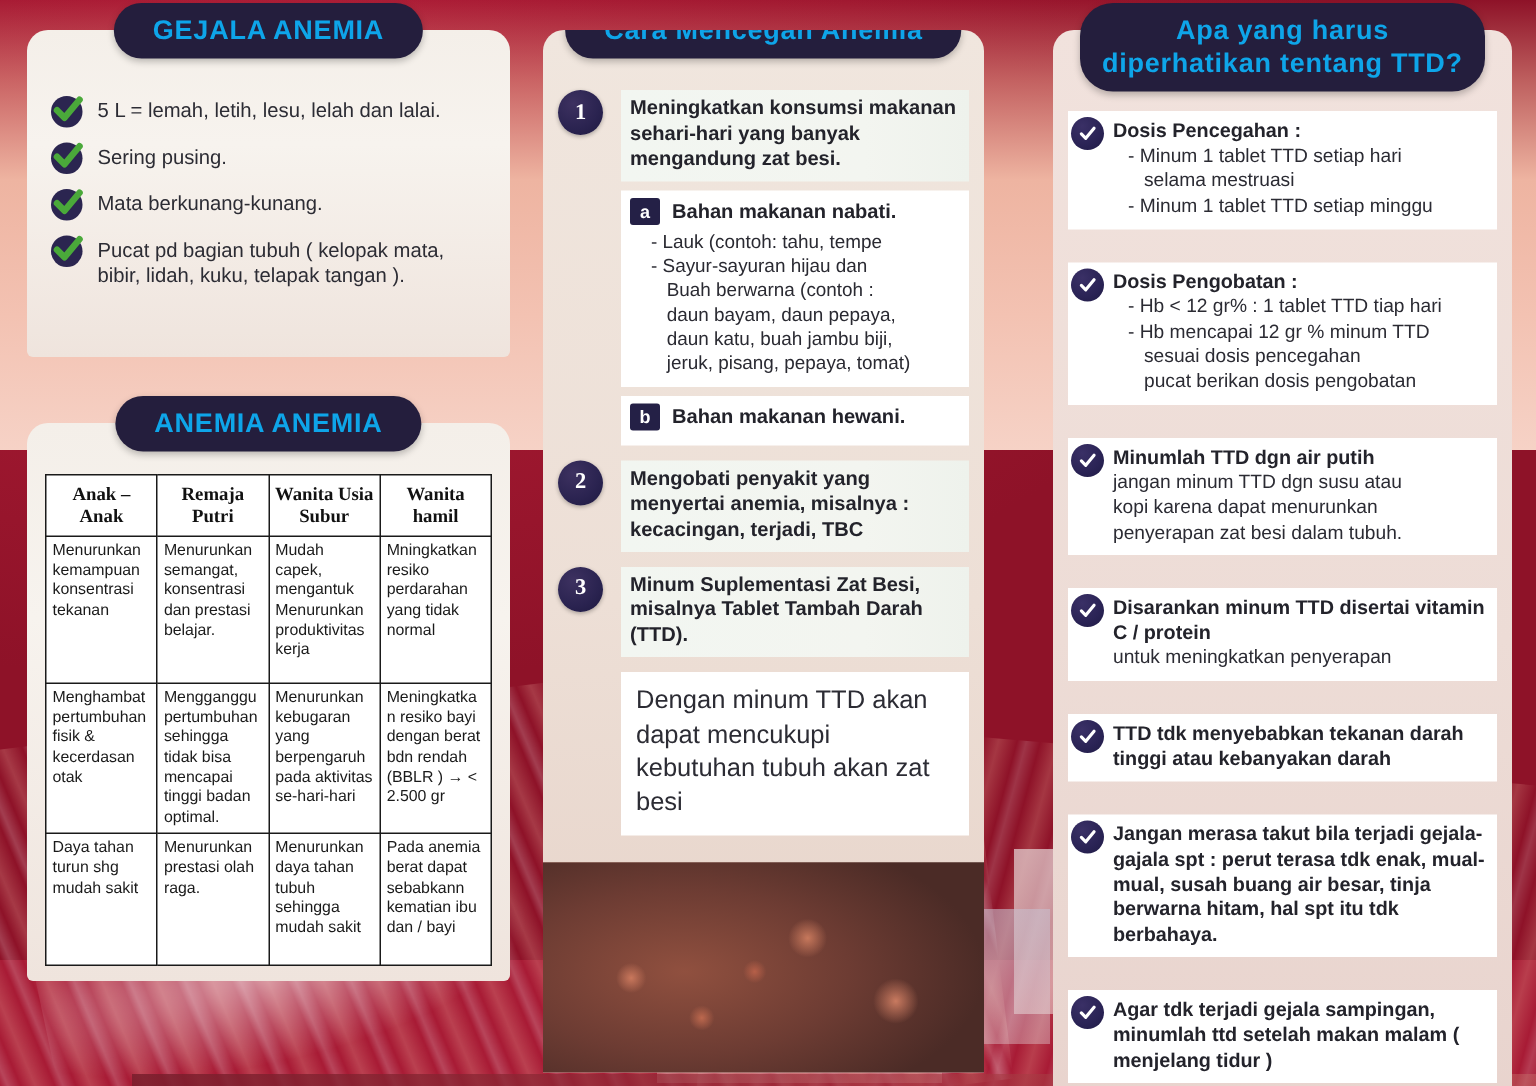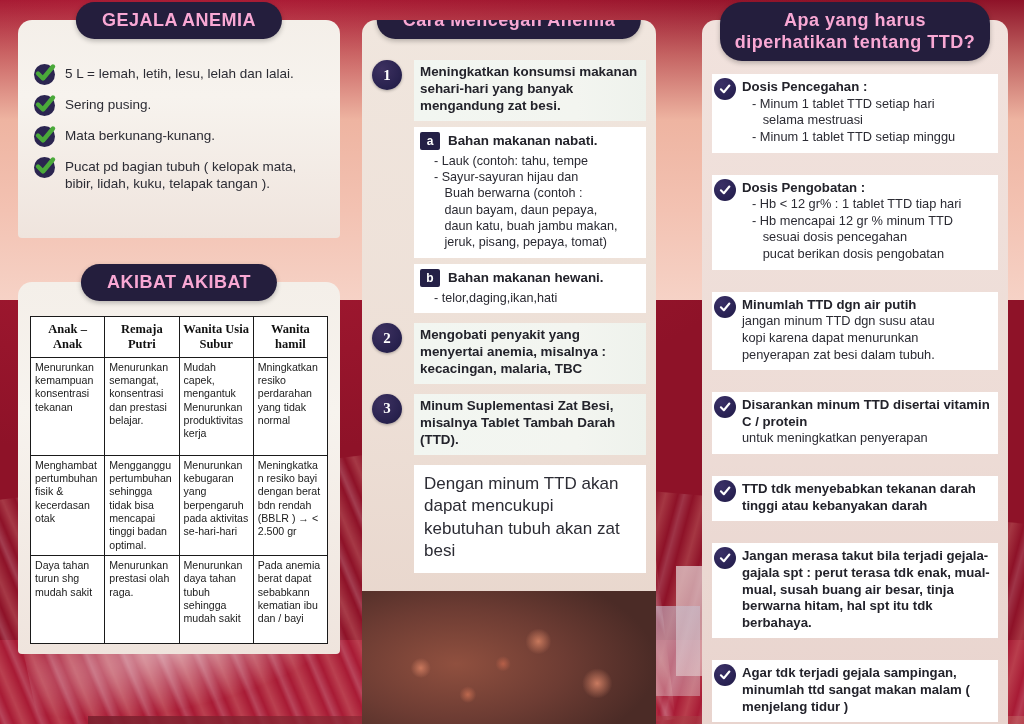--- a/index.html
+++ b/index.html
@@ -141,21 +141,21 @@
     border-radius: 14px 14px 4px 4px;
     padding: 34px 14px 16px 14px;
   }
 
   .pill {
     position: absolute;
     left: 50%;
     top: -18px;
     transform: translateX(-50%);
     background: #241e3d;
-    color: #f9a8d4;
+    color: #0ea5e9;
     border-radius: 22px;
     padding: 8px 26px;
     font-size: 18px;
     font-weight: 700;
     letter-spacing: 0.5px;
     white-space: nowrap;
     text-align: center;
     box-shadow: 0 2px 5px rgba(0,0,0,0.25);
     z-index: 5;
   }
@@ -352,21 +352,21 @@
                 <path d="M5 12.5 L10 17.5 L20 5.5" fill="none" stroke="#4aa93a" stroke-width="4.4" stroke-linecap="round" stroke-linejoin="round"></path>
               </svg>
           </span>
           <span class="sym-text">Pucat pd bagian tubuh ( kelopak mata, bibir, lidah, kuku, telapak tangan ).</span>
         </div>
 
       </div>
     </div>
 
     <div class="card" id="card-akibat">
-      <div class="pill">AKIBAT AKIBAT</div>
+      <div class="pill">ANEMIA ANEMIA</div>
 
       <table class="akibat">
         <thead>
           <tr>
             <th>Anak – Anak</th>
             <th>Remaja Putri</th>
             <th>Wanita Usia Subur</th>
             <th>Wanita hamil</th>
           </tr>
         </thead>
@@ -406,39 +406,36 @@
         <div class="sub-block">
           <div class="sub-head">
             <span class="tag">a</span>
             <span class="sub-title">Bahan makanan nabati.</span>
           </div>
           <div class="sub-lines">
             <div class="ln">- Lauk (contoh: tahu, tempe</div>
             <div class="ln">- Sayur-sayuran hijau dan</div>
             <div class="ln">   Buah berwarna (contoh :</div>
             <div class="ln">   daun bayam, daun pepaya,</div>
-            <div class="ln">   daun katu, buah jambu makan,</div>
+            <div class="ln">   daun katu, buah jambu biji,</div>
             <div class="ln">   jeruk, pisang, pepaya, tomat)</div>
           </div>
         </div>
 
         <div class="sub-block">
           <div class="sub-head">
             <span class="tag">b</span>
             <span class="sub-title">Bahan makanan hewani.</span>
           </div>
-          <div class="sub-lines">
-            <div class="ln">- telor,daging,ikan,hati</div>
-          </div>
         </div>
       </div>
 
       <div class="step">
         <div class="step-num">2</div>
-        <div class="step-head">Mengobati penyakit yang menyertai anemia, misalnya : kecacingan, malaria, TBC</div>
+        <div class="step-head">Mengobati penyakit yang menyertai anemia, misalnya : kecacingan, terjadi, TBC</div>
       </div>
 
       <div class="step">
         <div class="step-num">3</div>
         <div class="step-head">Minum Suplementasi Zat Besi, misalnya Tablet Tambah Darah (TTD).</div>
       </div>
 
       <div class="note-box">Dengan minum TTD akan dapat mencukupi kebutuhan tubuh akan zat besi</div>
 
       <div class="card-photo"></div>
@@ -521,19 +518,19 @@
         </span>
         <div class="ttd-title">Jangan merasa takut bila terjadi gejala-gajala spt : perut terasa tdk enak, mual-mual, susah buang air besar, tinja berwarna hitam, hal spt itu tdk berbahaya.</div>
       </div>
 
       <div class="ttd-item">
         <span class="check-white">
           <svg viewBox="0 0 24 24" aria-hidden="true">
               <path d="M5 12.5 L10 17.5 L19.5 6" fill="none" stroke="#ffffff" stroke-width="3.6" stroke-linecap="round" stroke-linejoin="round"></path>
             </svg>
         </span>
-        <div class="ttd-title">Agar tdk terjadi gejala sampingan, minumlah ttd sangat makan malam ( menjelang tidur )</div>
+        <div class="ttd-title">Agar tdk terjadi gejala sampingan, minumlah ttd setelah makan malam ( menjelang tidur )</div>
       </div>
 
     </div>
   </div>
 
 </div>
 
 </body></html>

